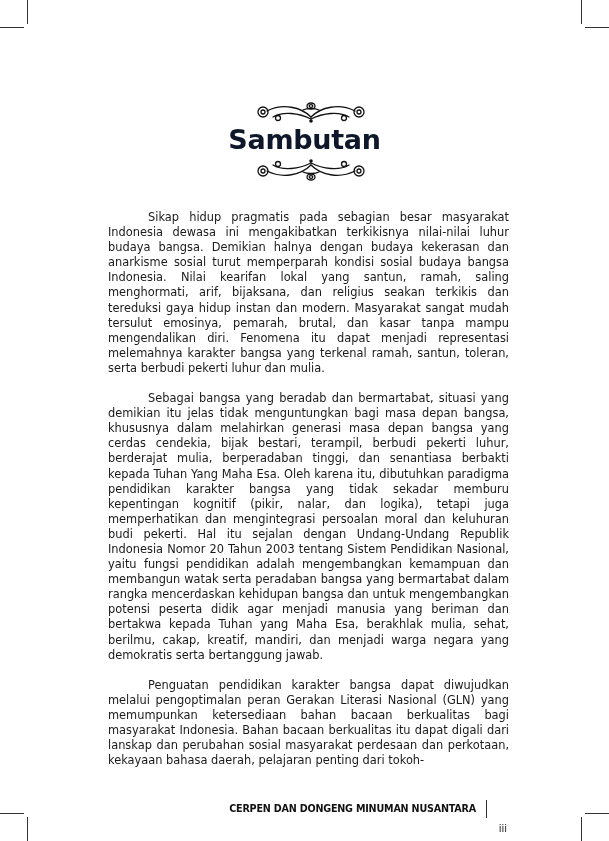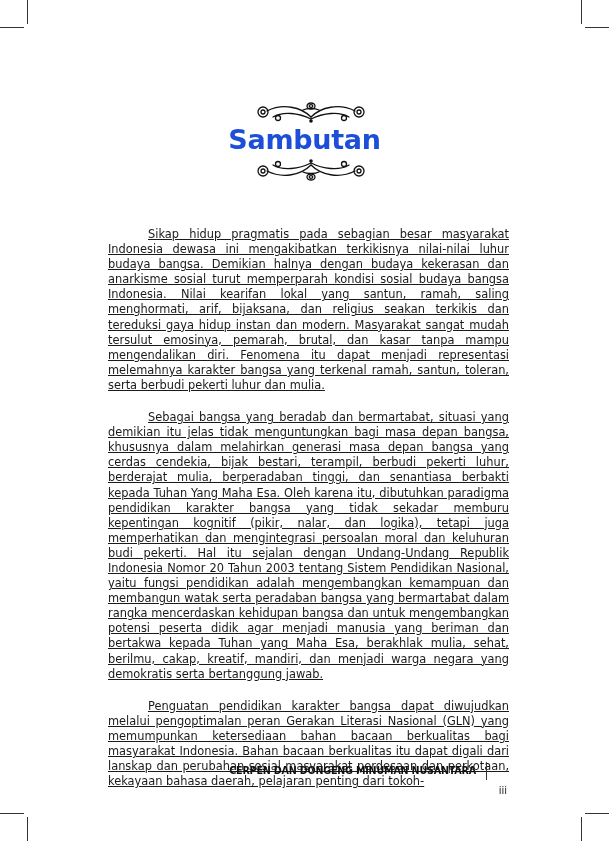--- a/index.html
+++ b/index.html
@@ -1,22 +1,22 @@
 <!DOCTYPE html>
 <html><head>
 <meta charset="utf-8">
 <style>
   html, body { margin:0; padding:0; background:#ffffff; }
   body { width:609px; height:841px; position:relative; overflow:hidden; font-family:"DejaVu Sans", sans-serif; color:#1a1a1a; }
   .crop { position:absolute; background:#333; }
   .ornament { position:absolute; left:253px; width:116px; height:28px; }
-  .title { position:absolute; left:0; width:609px; top:124px; text-align:center; font-family:"DejaVu Sans", sans-serif; font-weight:bold; font-size:27px; color:#1d4ed8; letter-spacing:-0.3px; }
+  .title { position:absolute; left:0; width:609px; top:124px; text-align:center; font-family:"DejaVu Sans", sans-serif; font-weight:bold; font-size:27px; color:#0f172a; letter-spacing:-0.3px; }
   .body { position:absolute; left:108px; width:401px; top:210px; font-family:"DejaVu Sans", sans-serif; font-size:11.4px; line-height:15.1px; text-align:justify; color:#1a1a1a; }
-  .body p { margin:17px 0 15px 0; text-indent:40px; hyphens:none;text-decoration:underline; }
-  .footer { position:absolute; top:762px; left:250px; width:260px; height:20px; }
+  .body p { margin:0 0 15px 0; text-indent:40px; hyphens:none; }
+  .footer { position:absolute; top:800px; left:250px; width:260px; height:20px; }
   .footer-title { position:absolute; right:34px; top:3px; font-family:"DejaVu Sans", sans-serif; font-weight:bold; font-size:9.6px; letter-spacing:-0.2px; white-space:nowrap; color:#111; }
   .footer-bar { position:absolute; right:23px; top:0; width:1px; height:18px; background:#333; }
   .footer-page { position:absolute; right:3px; top:3px; font-size:10px; color:#222;margin-top:20px; }
 </style>
 </head>
 <body>
 
 <div>
   <div class="crop" style="left:27px;top:0;width:1px;height:24px;"></div>
   <div class="crop" style="left:0;top:27px;width:24px;height:1px;"></div>

